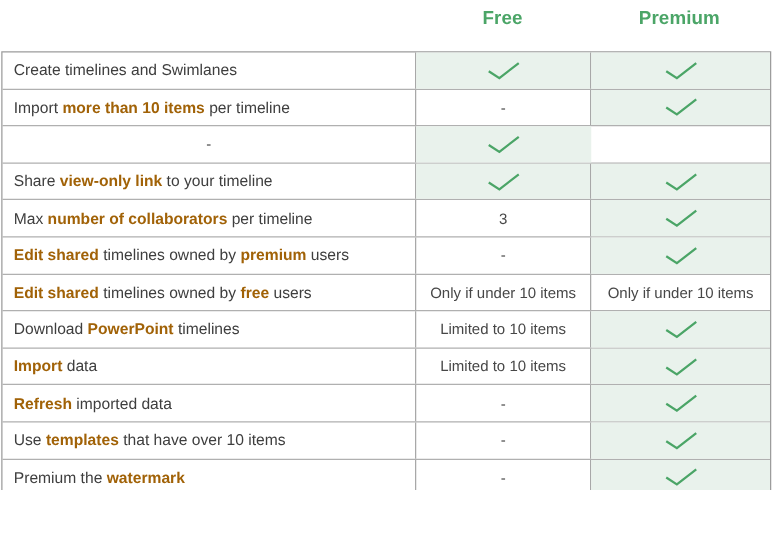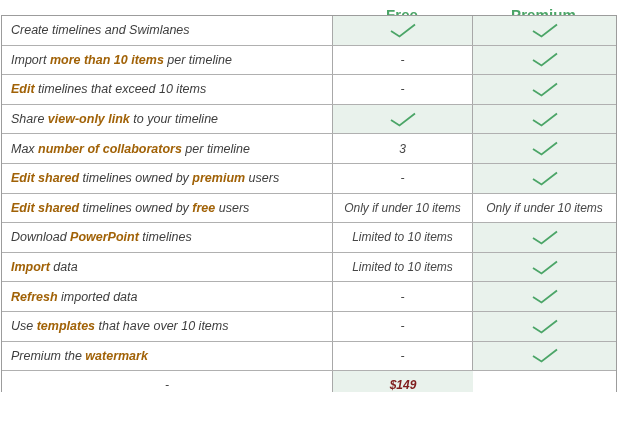--- a/index.html
+++ b/index.html
@@ -25,25 +25,24 @@
     justify-content: center;
   }
   .header-label {
     color: #4ba567;
     font-size: 15px;
     font-weight: 700;
     letter-spacing: 0.1px;
   }
   .tbl {
     position: absolute;
-    top: 15px; left: 1px;
+    top: 41px; left: 1px;
     width: 614px;
     border: 1px solid #9c9c9c;
     background: #ffffff;
-    font-style: italic;
   }
   .trow {
     display: grid;
     grid-template-columns: 331px 140px 143px;
     height: 28.6px;
     border-bottom: 1px solid #b0b0b0;
   }
   .trow:last-child { border-bottom: none; }
   .cell {
     display: flex;
@@ -101,21 +100,20 @@
           <span class="val">-</span>
         </div>
       <div class="cell value-cell green-bg">
           <svg class="check-svg" width="28" height="15" viewBox="0 0 28 15">
             <path d="M2 8 L10.5 13.5 L26 1.5" fill="none" stroke="#4ba567" stroke-width="1.8"></path>
           </svg>
         </div>
     </div>
 
     <div class="trow">
-      <div class="cell feature-cell"><span class="b">Edit</span><span> timelines that exceed 10 items</span></div>
       <div class="cell value-cell">
           <span class="val">-</span>
         </div>
       <div class="cell value-cell green-bg">
           <svg class="check-svg" width="28" height="15" viewBox="0 0 28 15">
             <path d="M2 8 L10.5 13.5 L26 1.5" fill="none" stroke="#4ba567" stroke-width="1.8"></path>
           </svg>
         </div>
     </div>
 

